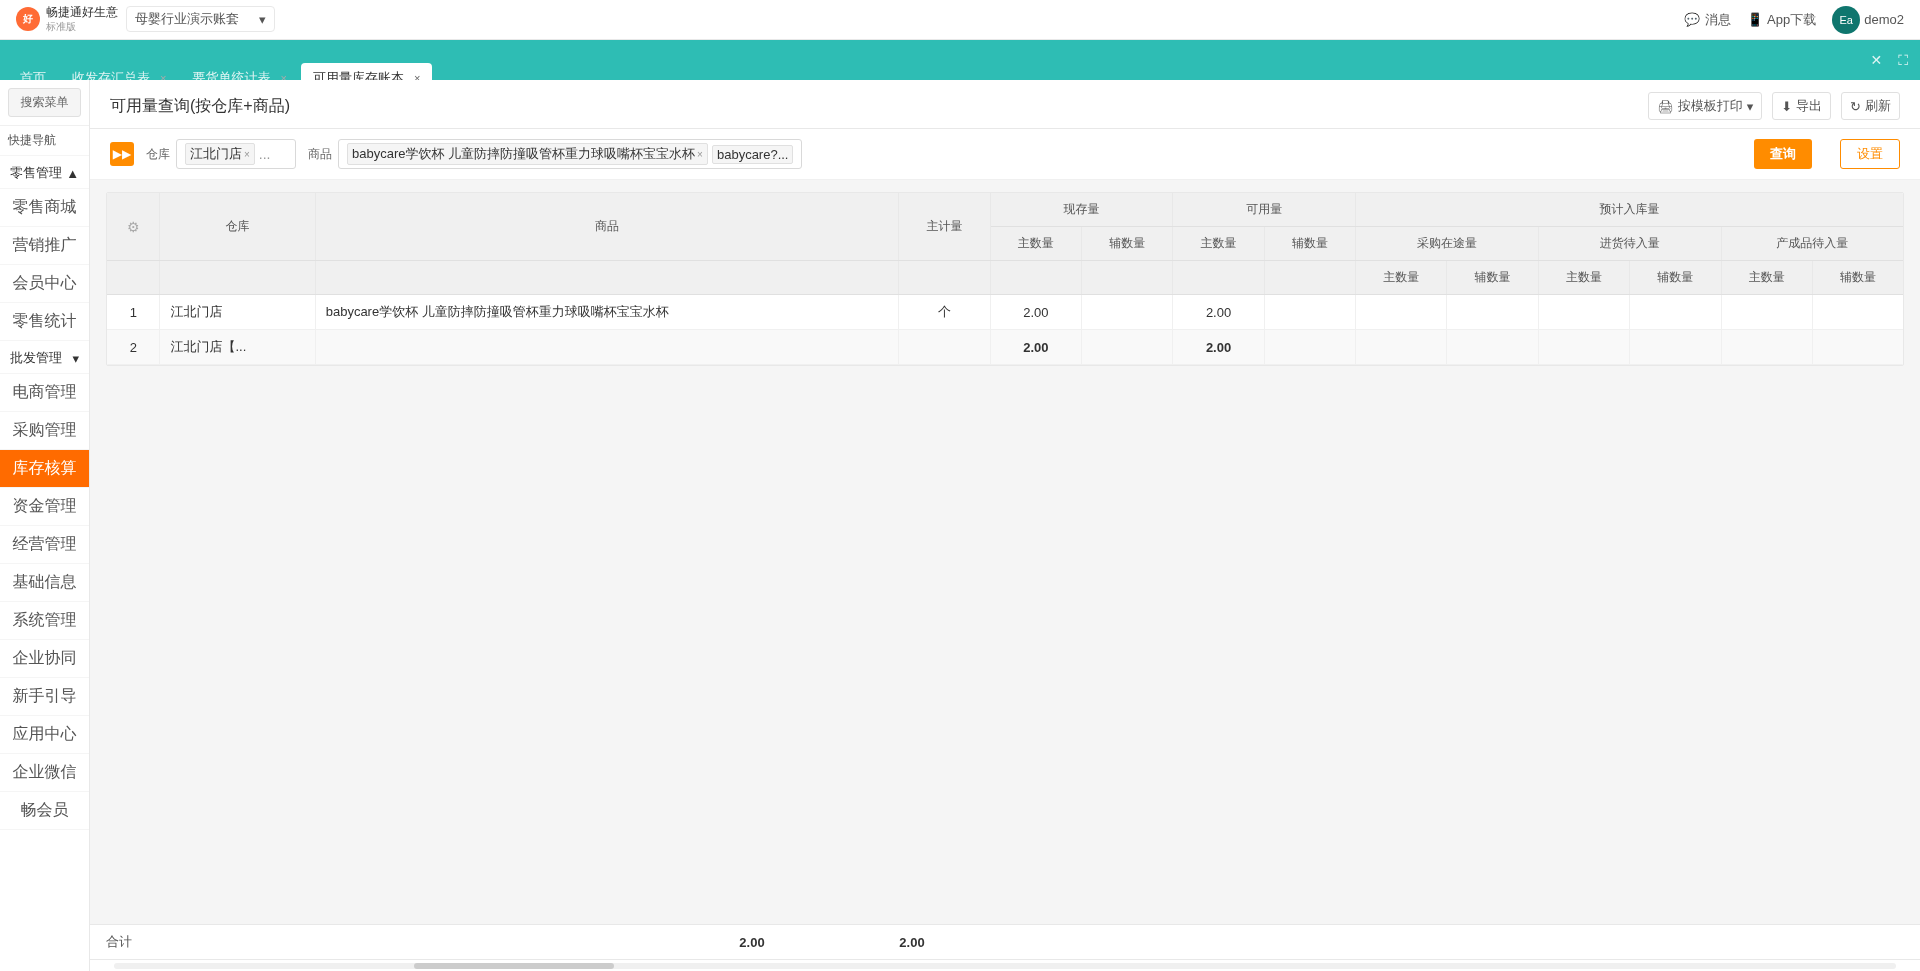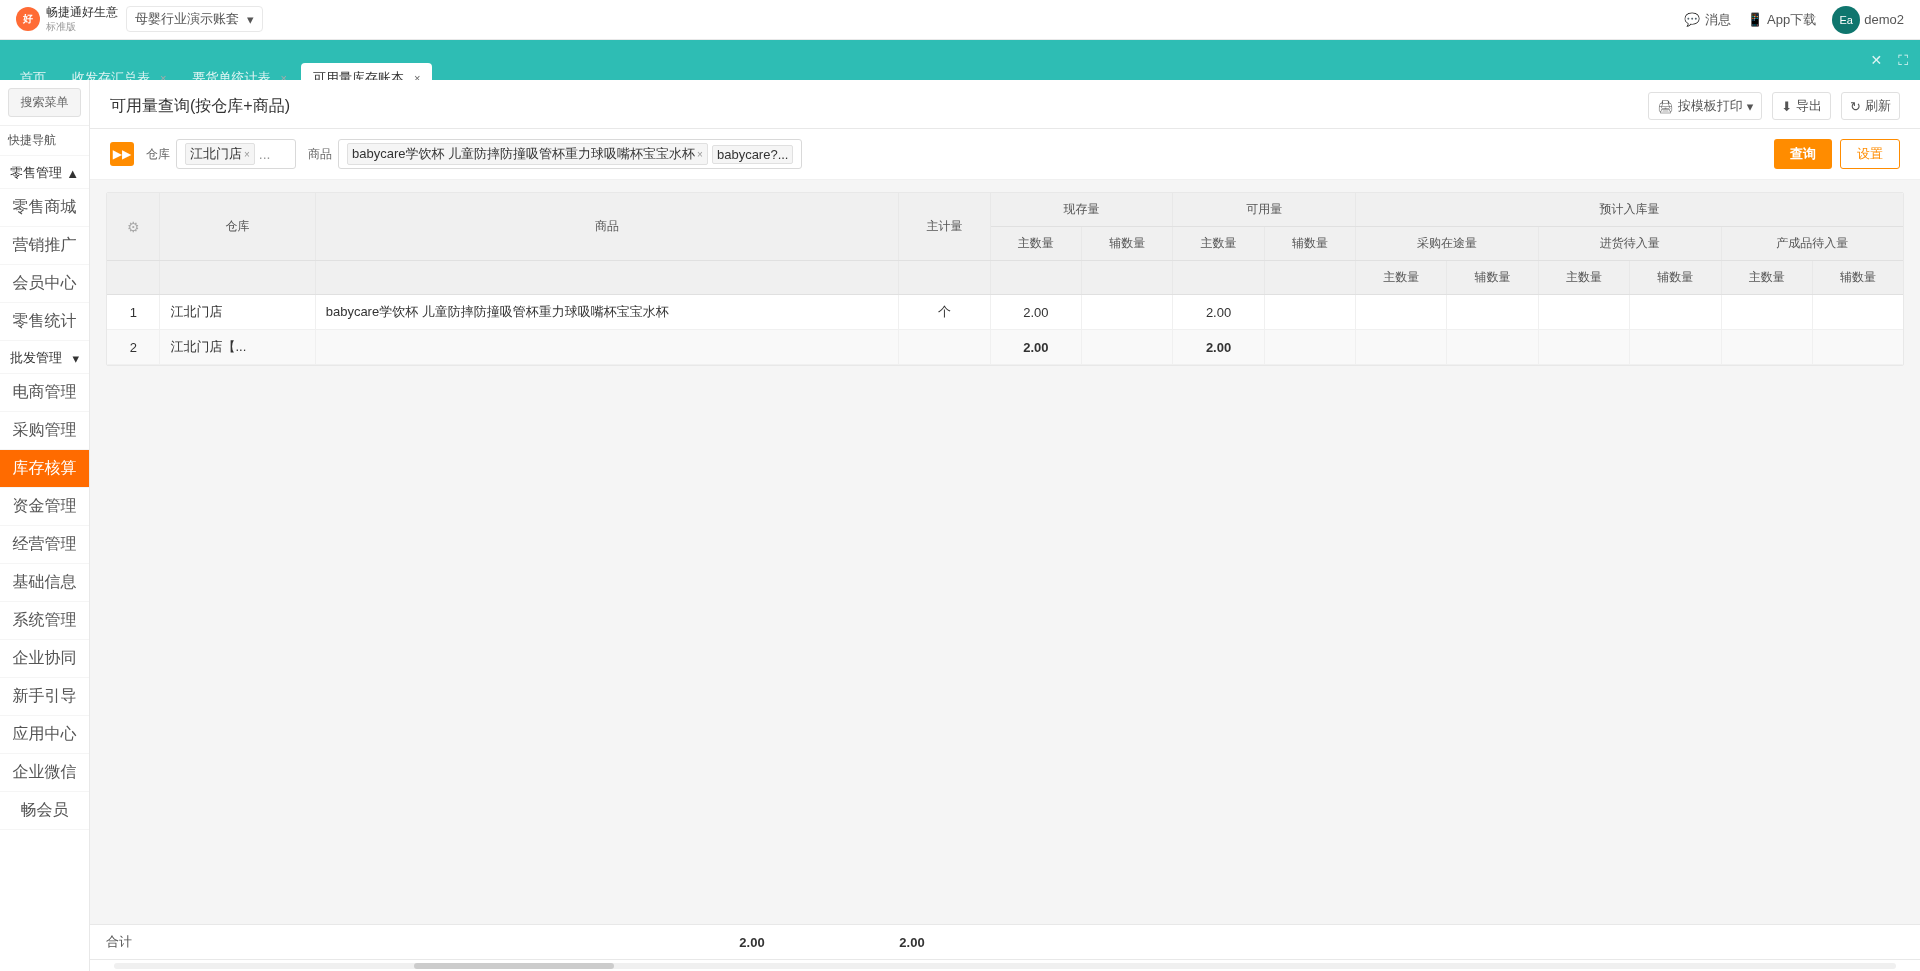--- a/index.html
+++ b/index.html
@@ -14,21 +14,21 @@
       justify-content: space-between;
       padding: 0 16px;
       border-bottom: 1px solid #e8e8e8;
       flex-shrink: 0;
     }
     .top-bar-left { display: flex; align-items: center; gap: 8px; }
     .logo-area { display: flex; align-items: center; gap: 6px; }
     .logo-icon { width: 24px; height: 24px; background: #ff6b35; border-radius: 50%; display: flex; align-items: center; justify-content: center; color: white; font-size: 10px; font-weight: bold; }
     .logo-text { font-size: 12px; color: #333; line-height: 1.2; }
     .logo-sub { font-size: 10px; color: #999; }
-    .industry-selector { display: flex; align-items: center; gap: 8px; border: 1px solid #e8e8e8; border-radius: 4px; padding: 3px 8px; cursor: pointer; font-size: 12px; color: #555; background: #fff; }
+    .industry-selector { display: flex; align-items: center; gap: 20px; border: 1px solid #e8e8e8; border-radius: 4px; padding: 3px 8px; cursor: pointer; font-size: 12px; color: #555; background: #fff; }
     .top-bar-right { display: flex; align-items: center; gap: 16px; }
     .top-right-item { display: flex; align-items: center; gap: 4px; font-size: 12px; color: #555; cursor: pointer; }
     .avatar { width: 28px; height: 28px; border-radius: 50%; background: #0f766e; display: flex; align-items: center; justify-content: center; color: white; font-size: 11px; }
 
     
     .nav-tabs {
       height: 40px;
       background: #2ebdb4;
       display: flex;
       align-items: center;
@@ -88,21 +88,21 @@
     .filter-bar { padding: 10px 20px; background: #fff; border-bottom: 1px solid #f0f0f0; display: flex; align-items: center; gap: 12px; flex-shrink: 0; }
     .filter-expand-btn { width: 24px; height: 24px; background: #ff8c00; border-radius: 3px; display: flex; align-items: center; justify-content: center; color: white; cursor: pointer; font-size: 12px; flex-shrink: 0; }
     .filter-group { display: flex; align-items: center; gap: 6px; }
     .filter-label { font-size: 12px; color: #666; white-space: nowrap; }
     .filter-tag-input { display: flex; align-items: center; border: 1px solid #d9d9d9; border-radius: 3px; padding: 3px 8px; min-width: 120px; background: #fff; gap: 4px; flex-wrap: wrap; }
     .filter-tag { background: #f5f5f5; border: 1px solid #e0e0e0; border-radius: 2px; padding: 1px 4px; font-size: 11px; color: #333; display: flex; align-items: center; gap: 2px; }
     .filter-tag .remove { color: #999; cursor: pointer; font-size: 10px; }
     .filter-dots { color: #999; font-size: 14px; cursor: pointer; }
     .filter-actions { display: flex; gap: 8px; margin-left: auto; }
     .btn-query { background: #ff8c00; color: white; border: none; padding: 6px 16px; border-radius: 3px; cursor: pointer; font-size: 13px; font-weight: bold; }
-    .btn-settings { background: #fff; color: #ff8c00; border: 1px solid #ff8c00; padding: 5px 16px; border-radius: 3px; cursor: pointer; font-size: 13px; }
+    .btn-settings { background: #fff; color: #ff8c00; border: 1px solid #ff8c00; padding: 5px 16px; border-radius: 3px; cursor: pointer; font-size: 13px; margin-left: 20px; }
 
     
     .table-area { flex: 1; overflow-y: auto; padding: 12px 16px; background: #f5f5f5; }
     .table-wrapper { background: #fff; border: 1px solid #e8e8e8; border-radius: 2px; overflow-x: auto; }
     table { width: 100%; border-collapse: collapse; min-width: 900px; }
     thead tr { background: #f0f0f0; }
     th { padding: 8px 10px; text-align: center; font-size: 12px; color: #555; font-weight: normal; border-bottom: 1px solid #e0e0e0; border-right: 1px solid #e8e8e8; white-space: nowrap; }
     th:last-child { border-right: none; }
     td { padding: 8px 10px; text-align: center; font-size: 13px; color: #333; border-bottom: 1px solid #f0f0f0; border-right: 1px solid #f0f0f0; white-space: nowrap; }
     td:last-child { border-right: none; }

